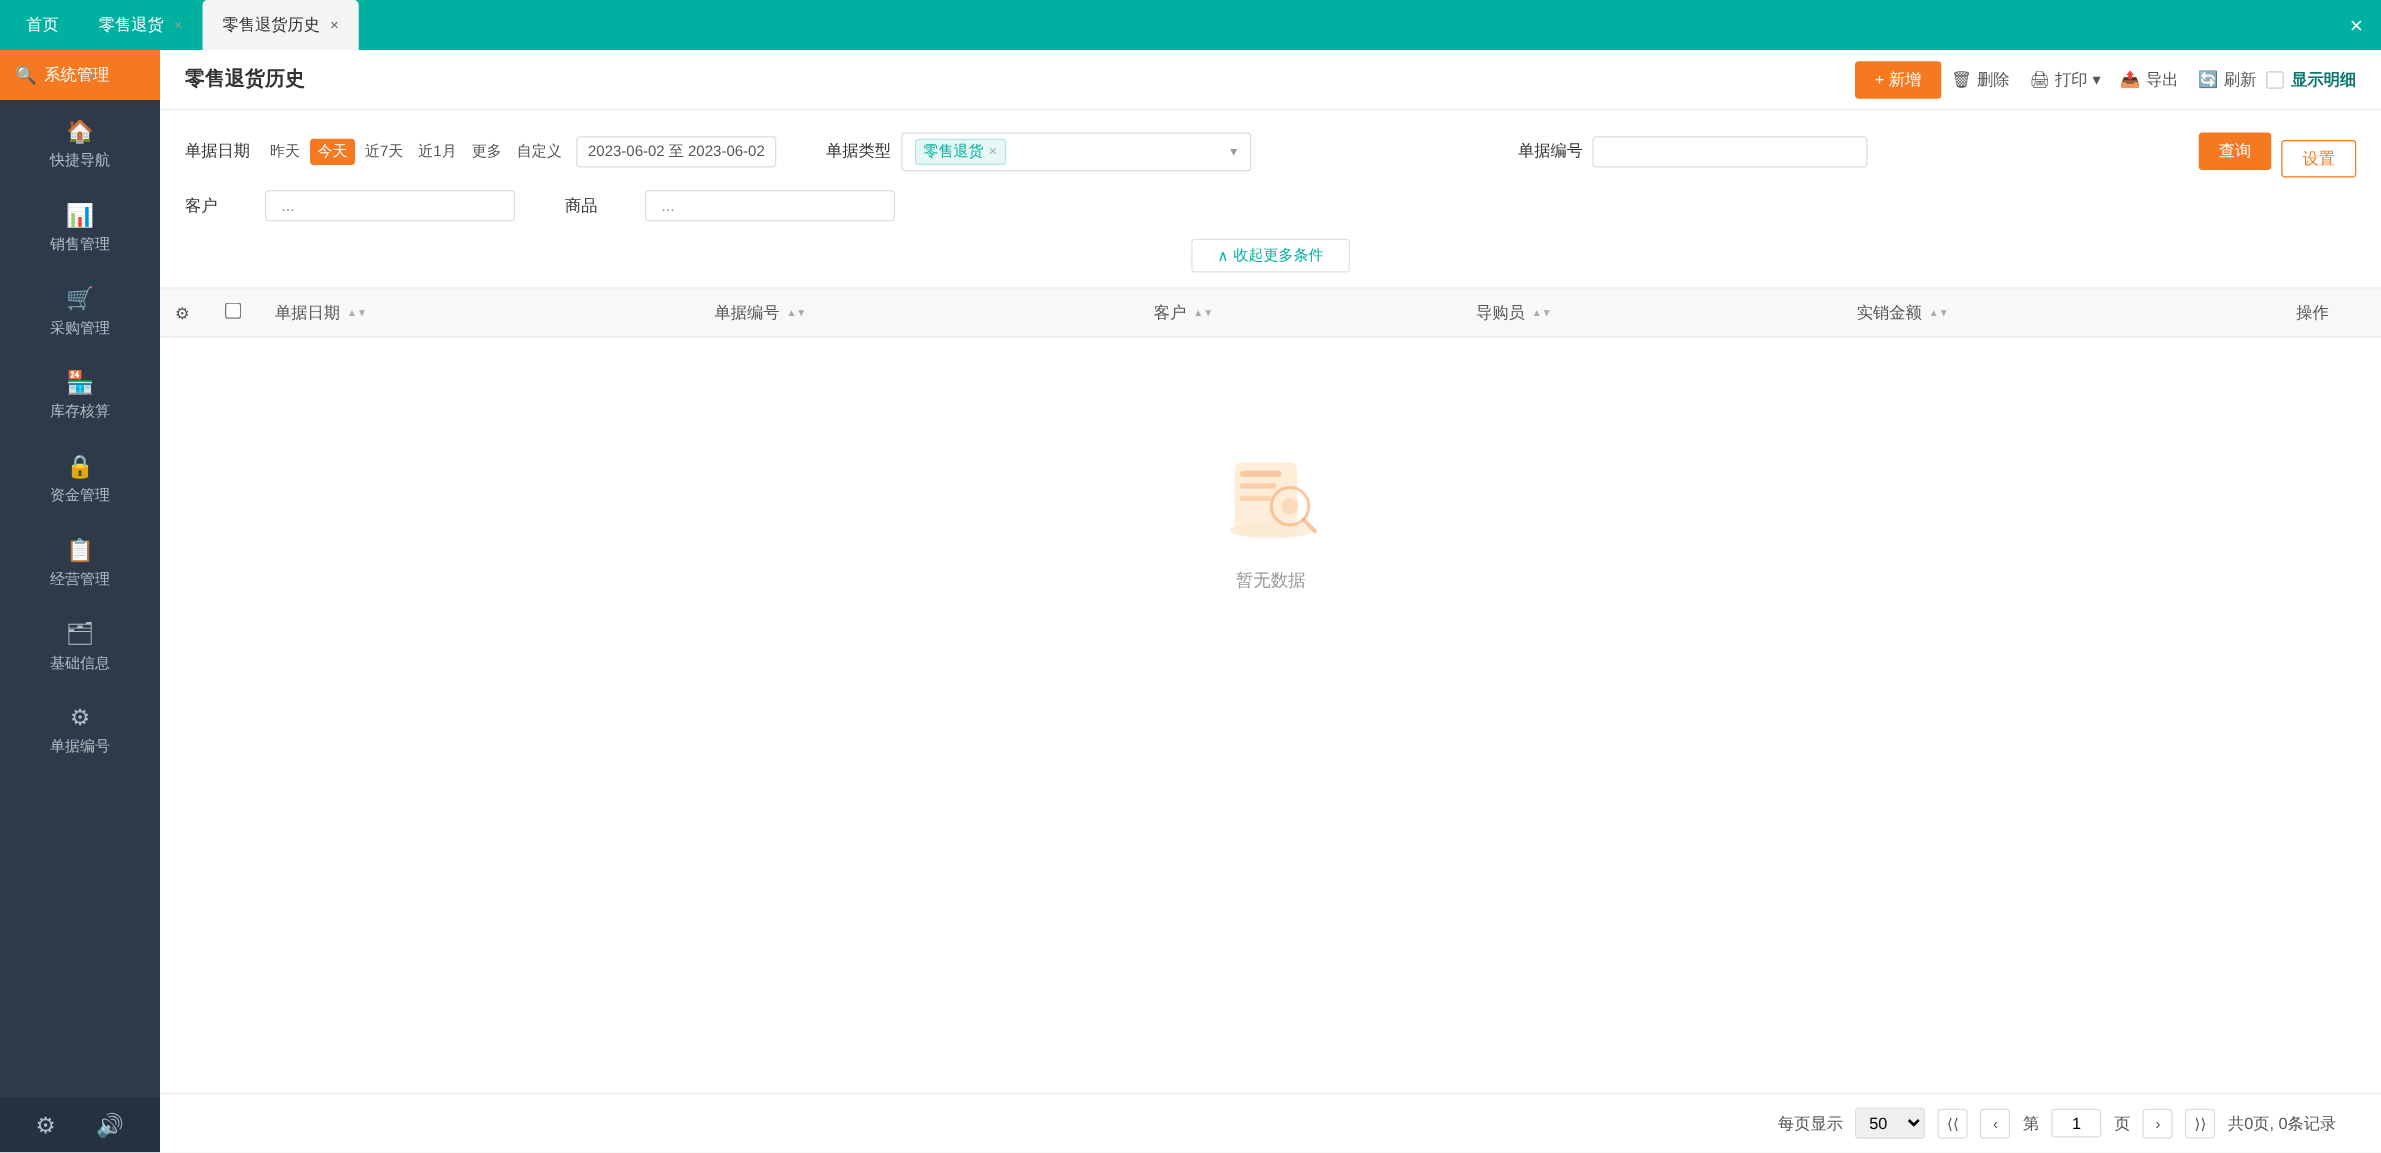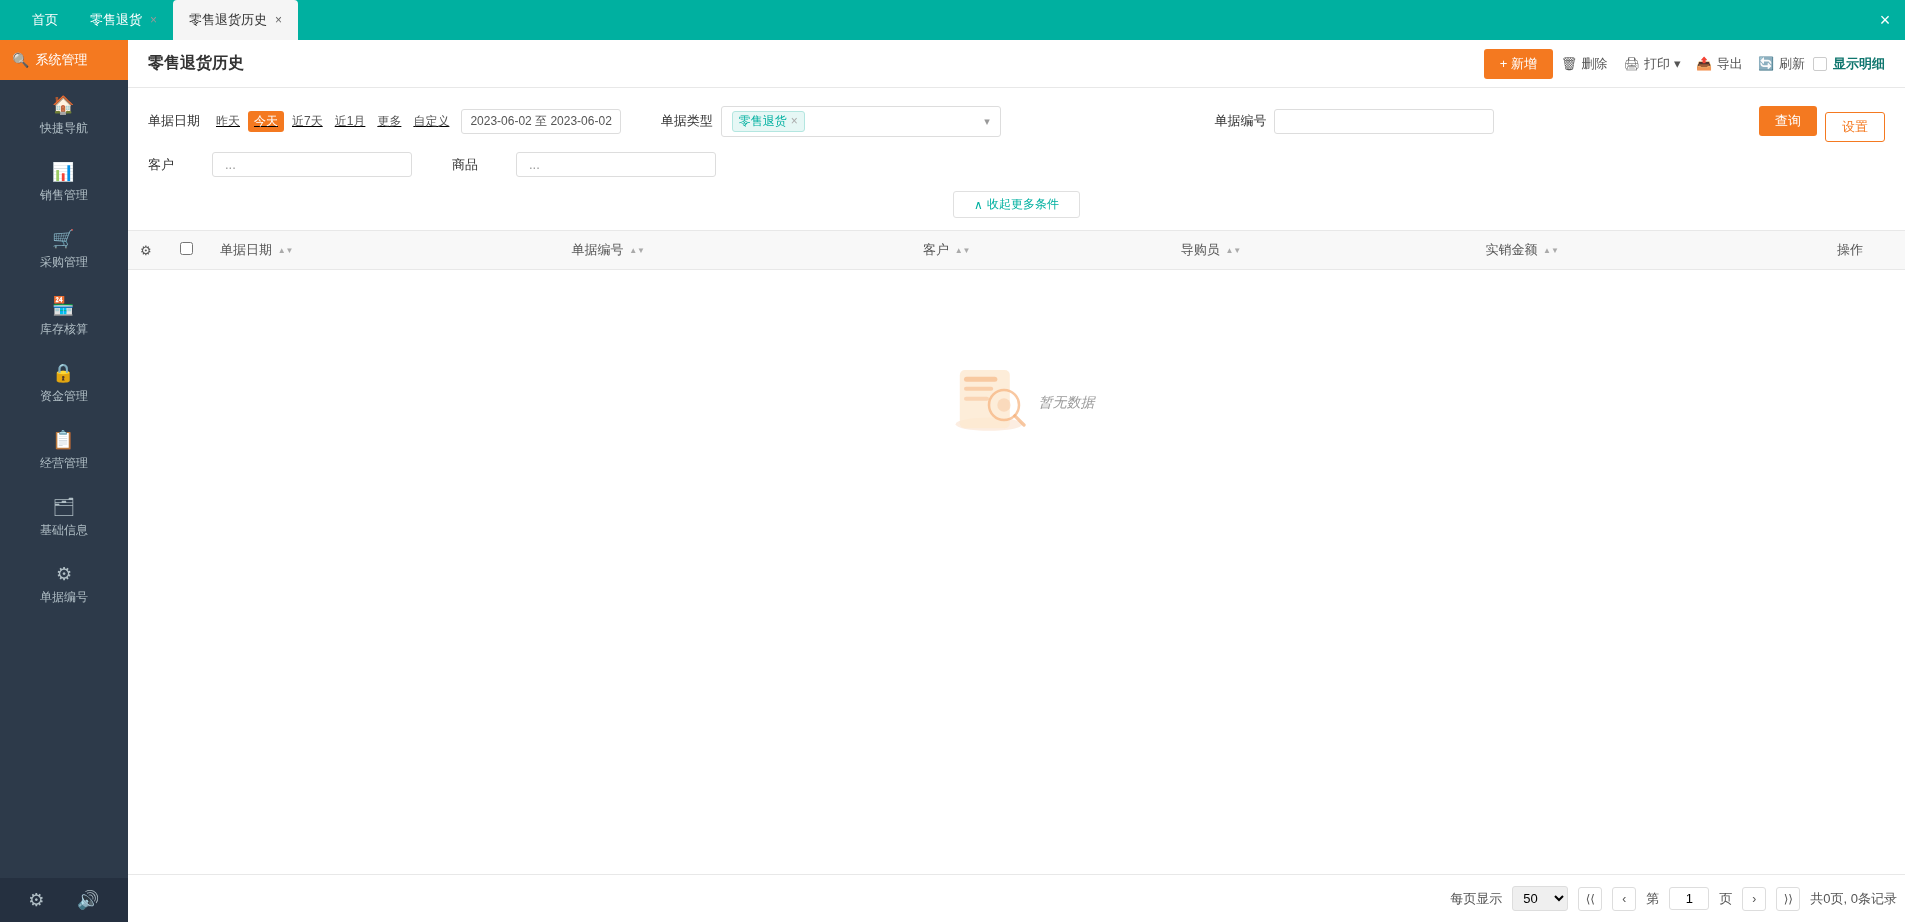--- a/index.html
+++ b/index.html
@@ -4,21 +4,21 @@
   <style>
     * { box-sizing: border-box; margin: 0; padding: 0; font-family: 'Microsoft YaHei', Arial, sans-serif; }
     body { width: 1905px; height: 922px; overflow: hidden; display: flex; flex-direction: column; background: #f5f5f5; }
 
     
     .tab-bar {
       height: 40px;
       background: #00b0a0;
       display: flex;
       align-items: center;
-      padding-left: 16px;
+      padding-left: 5px;
       flex-shrink: 0;
     }
     .tab-item {
       height: 40px;
       display: flex;
       align-items: center;
       padding: 0 16px;
       font-size: 13px;
       color: #fff;
       cursor: pointer;
@@ -184,21 +184,20 @@
       color: #333;
       white-space: nowrap;
       margin-right: 8px;
       min-width: 56px;
     }
     .filter-date-options {
       display: flex;
       align-items: center;
       gap: 4px;
       margin-right: 8px;
-      text-decoration: underline;
     }
     .date-opt {
       font-size: 12px;
       color: #555;
       cursor: pointer;
       padding: 2px 4px;
     }
     .date-opt.active {
       background: #f47920;
       color: #fff;
@@ -335,42 +334,41 @@
     }
     .data-table th .sort-icons { display: inline-flex; flex-direction: column; margin-left: 2px; font-size: 8px; color: #aaa; vertical-align: middle; line-height: 1; }
     .th-gear { width: 40px; text-align: center; }
     .th-check { width: 40px; text-align: center; }
     .th-amount { text-align: right; }
     .th-action { width: 80px; text-align: center; }
 
     
     .empty-state {
       display: flex;
-      flex-direction: row;
+      flex-direction: column;
       align-items: center;
       justify-content: center;
       padding: 80px 0;
-      font-style: italic;
     }
     .empty-icon {
       width: 100px;
       height: 90px;
       margin-bottom: 16px;
     }
     .empty-text { font-size: 14px; color: #999; }
 
     
     .pagination-bar {
       height: 48px;
       background: #fff;
       border-top: 1px solid #e8e8e8;
       display: flex;
       align-items: center;
       justify-content: flex-end;
-      padding: 0 8px;
+      padding: 0 36px;
       gap: 10px;
       flex-shrink: 0;
       font-size: 13px;
       color: #555;
     }
     .page-size-select {
       border: 1px solid #ddd;
       border-radius: 3px;
       padding: 3px 6px;
       font-size: 13px;

